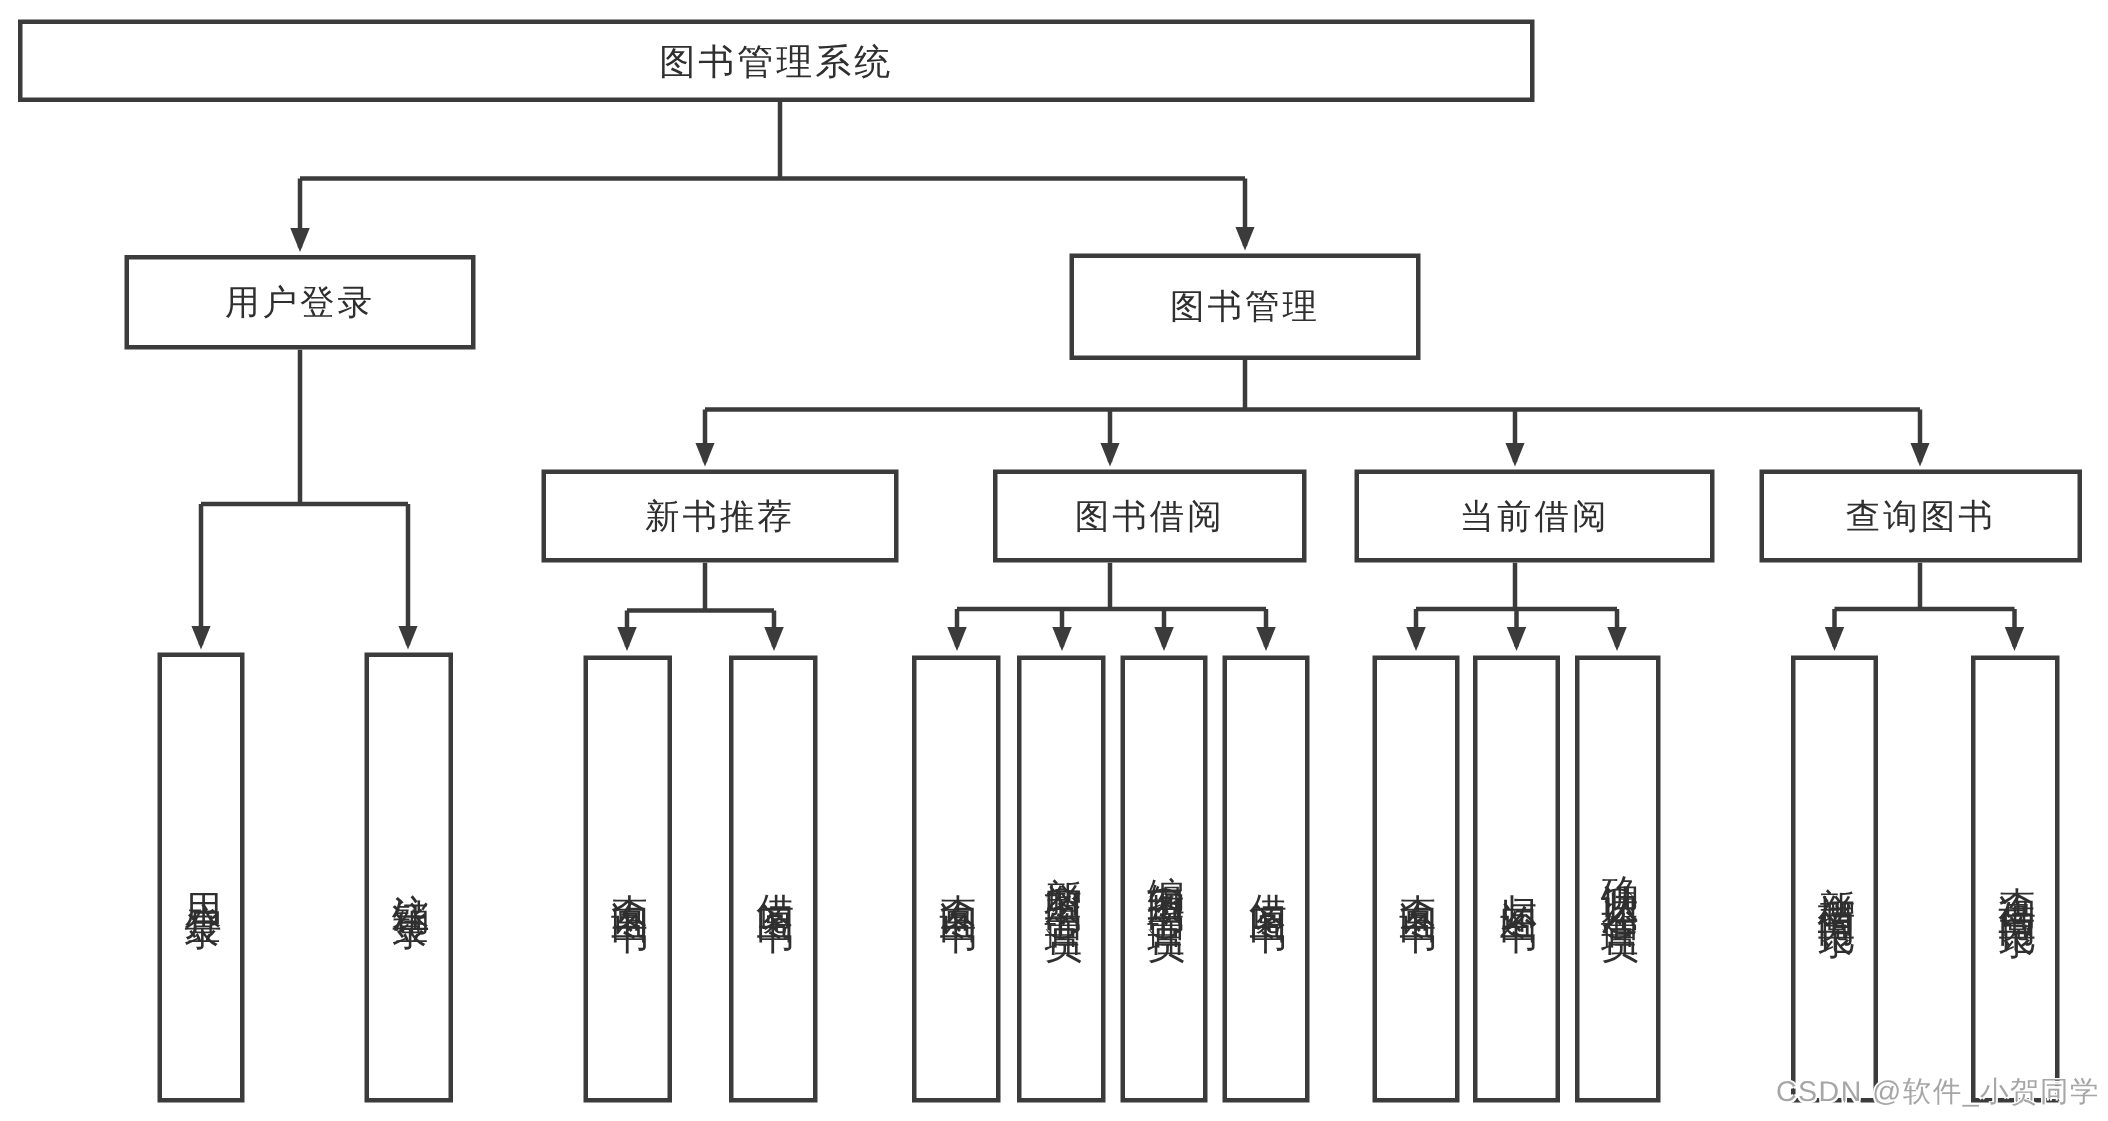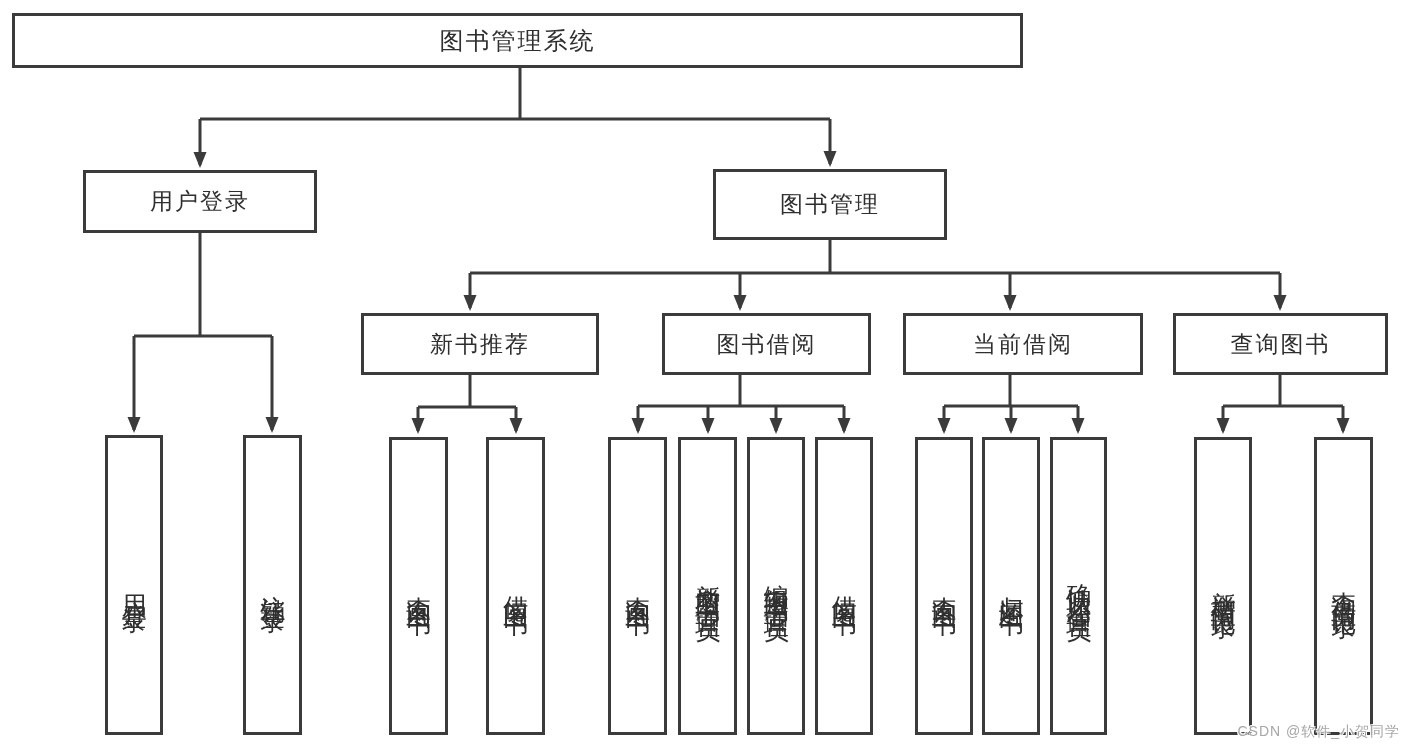--- a/index.html
+++ b/index.html
@@ -14,21 +14,21 @@
     border:3px solid var(--line,#3b3b3b);color:var(--text,#2f2f2f);
     display:flex;align-items:center;justify-content:center;
   }
   .h{font-size:23px;letter-spacing:2px;white-space:nowrap;}
   .h.root{font-size:24px;}
   .vtext{
     writing-mode:vertical-rl;text-orientation:mixed;
     font-size:25px;letter-spacing:5px;line-height:1.1;
   }
   .watermark{
-    position:absolute;right:5px;bottom:6px;font-size:14px;letter-spacing:1px;
+    position:absolute;right:5px;bottom:6px;font-size:19px;letter-spacing:1px;
     color:var(--wm,#a6a6a6);
     text-shadow:1px 1px 0 #fff,-1px -1px 0 #fff,1px -1px 0 #fff,-1px 1px 0 #fff;
     white-space:nowrap;
   }
 </style>
 </head>
 <body>
 
 <div class="canvas" style="--line: #3b3b3b; --text: #2f2f2f; --bg: #ffffff; --wm: #a6a6a6;">
 

